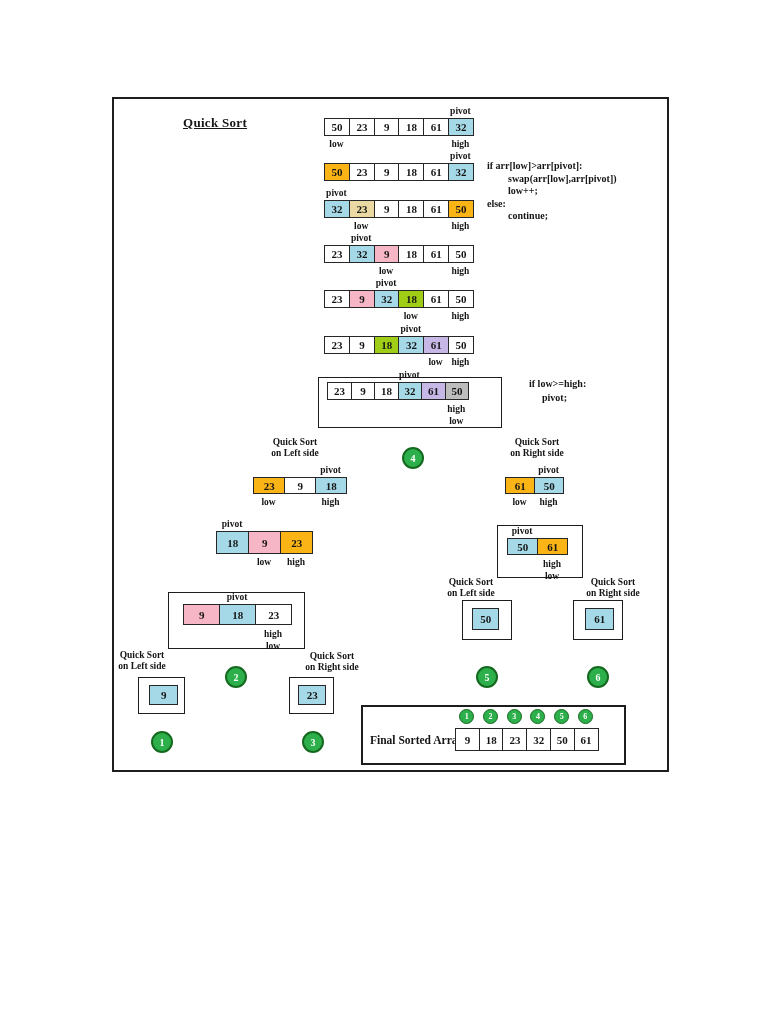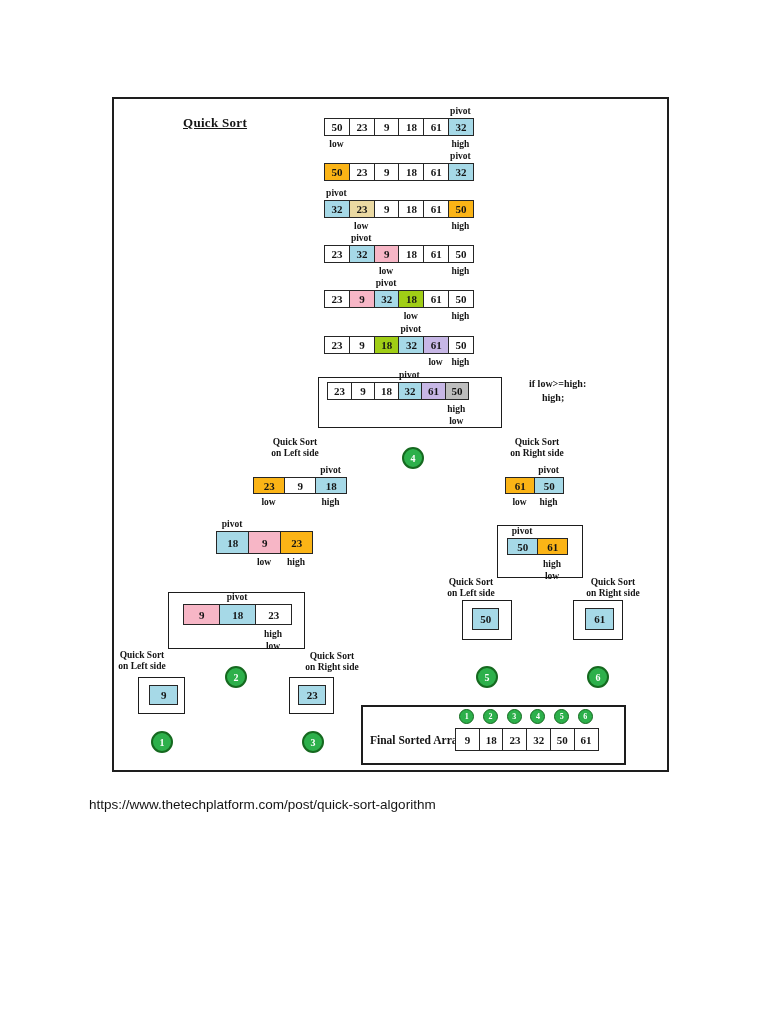--- a/index.html
+++ b/index.html
@@ -245,23 +245,30 @@
       <div class="cell" style="left: 0px; width: 29.4px; height: 22px; background: rgb(166, 217, 231);">61</div>
     </div>
 
   <div class="gcircle" style="left:151px;top:731px">1</div>
   <div class="gcircle" style="left:225px;top:666px">2</div>
   <div class="gcircle" style="left:302px;top:731px">3</div>
   <div class="gcircle" style="left:402px;top:447px">4</div>
   <div class="gcircle" style="left:476px;top:666px">5</div>
   <div class="gcircle" style="left:587px;top:666px">6</div>
 
+  <div class="code" style="left:487px;top:160px">
+    <div>if arr[low]&gt;arr[pivot]:</div>
+    <div class="ind">swap(arr[low],arr[pivot])</div>
+    <div class="ind">low++;</div>
+    <div>else:</div>
+    <div class="ind">continue;</div>
+  </div>
   <div class="code" style="left:529px;top:377px;line-height:14px">
     <div>if low&gt;=high:</div>
-    <div style="margin-left:13px">high;</div>
+    <div style="margin-left:13px">pivot;</div>
   </div>
 
   <div class="box finalbox" style="left:361px;top:705px;width:265px;height:60px"></div>
   <div class="finallabel">Final Sorted Array:</div>
   <div class="arr" style="left:455px;top:709px;width:142px;height:15px">
       <div class="badge" style="left: 4.35px;">1</div>
       <div class="badge" style="left: 28.05px;">2</div>
       <div class="badge" style="left: 51.75px;">3</div>
       <div class="badge" style="left: 75.45px;">4</div>
       <div class="badge" style="left: 99.15px;">5</div>
@@ -269,14 +276,13 @@
     </div>
   <div class="arr" style="left:455px;top:728px">
       <div class="cell" style="left: 0px; width: 25.1px; height: 23px; background: rgb(255, 255, 255);">9</div>
       <div class="cell" style="left: 23.7px; width: 25.1px; height: 23px; background: rgb(255, 255, 255);">18</div>
       <div class="cell" style="left: 47.4px; width: 25.1px; height: 23px; background: rgb(255, 255, 255);">23</div>
       <div class="cell" style="left: 71.1px; width: 25.1px; height: 23px; background: rgb(255, 255, 255);">32</div>
       <div class="cell" style="left: 94.8px; width: 25.1px; height: 23px; background: rgb(255, 255, 255);">50</div>
       <div class="cell" style="left: 118.5px; width: 25.1px; height: 23px; background: rgb(255, 255, 255);">61</div>
     </div>
 
-  <div class="url">https://www.thetechplatform.com/post/quick-sort-algorithm</div>
 </div>
 
 </body></html>

